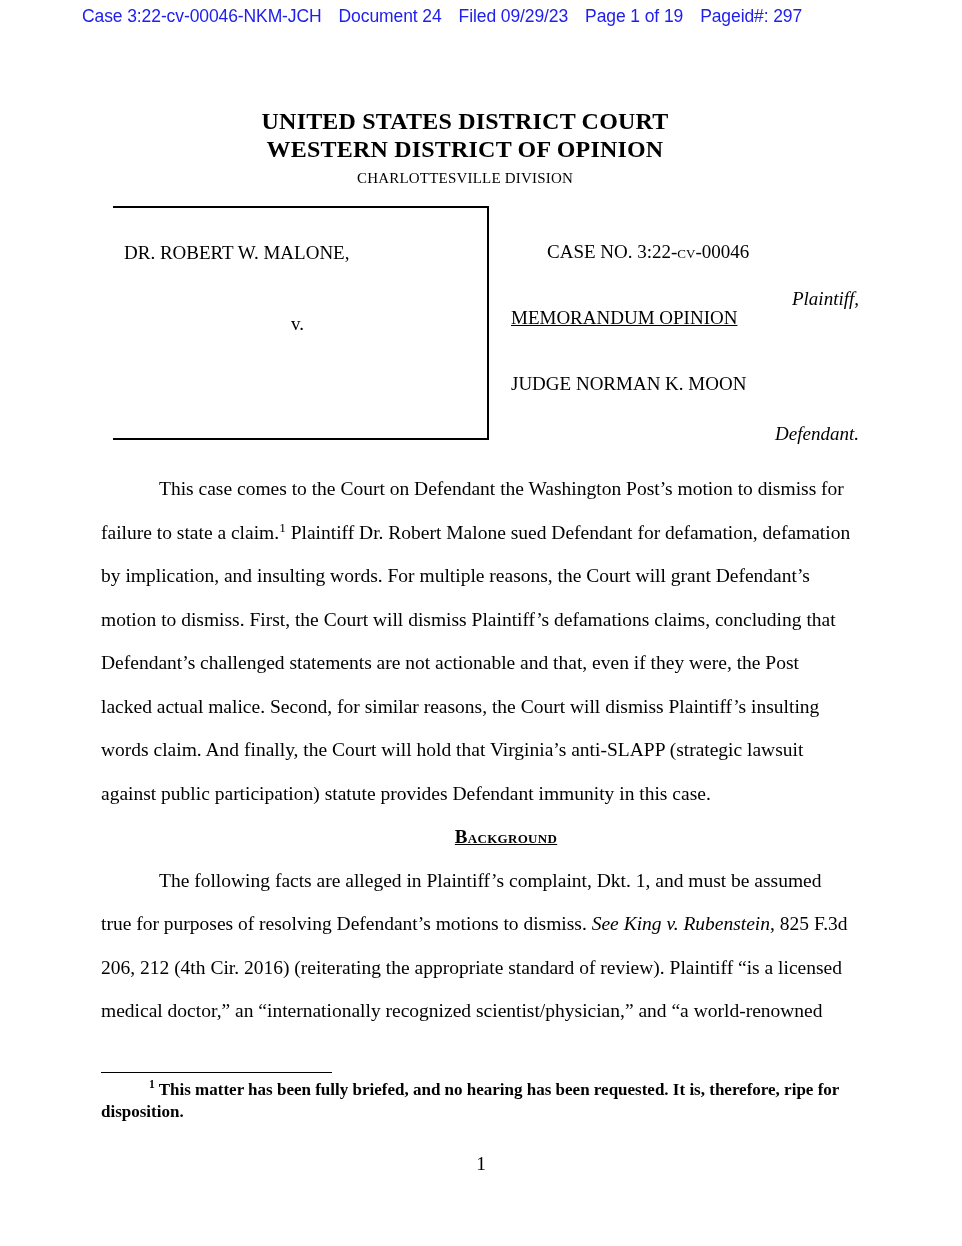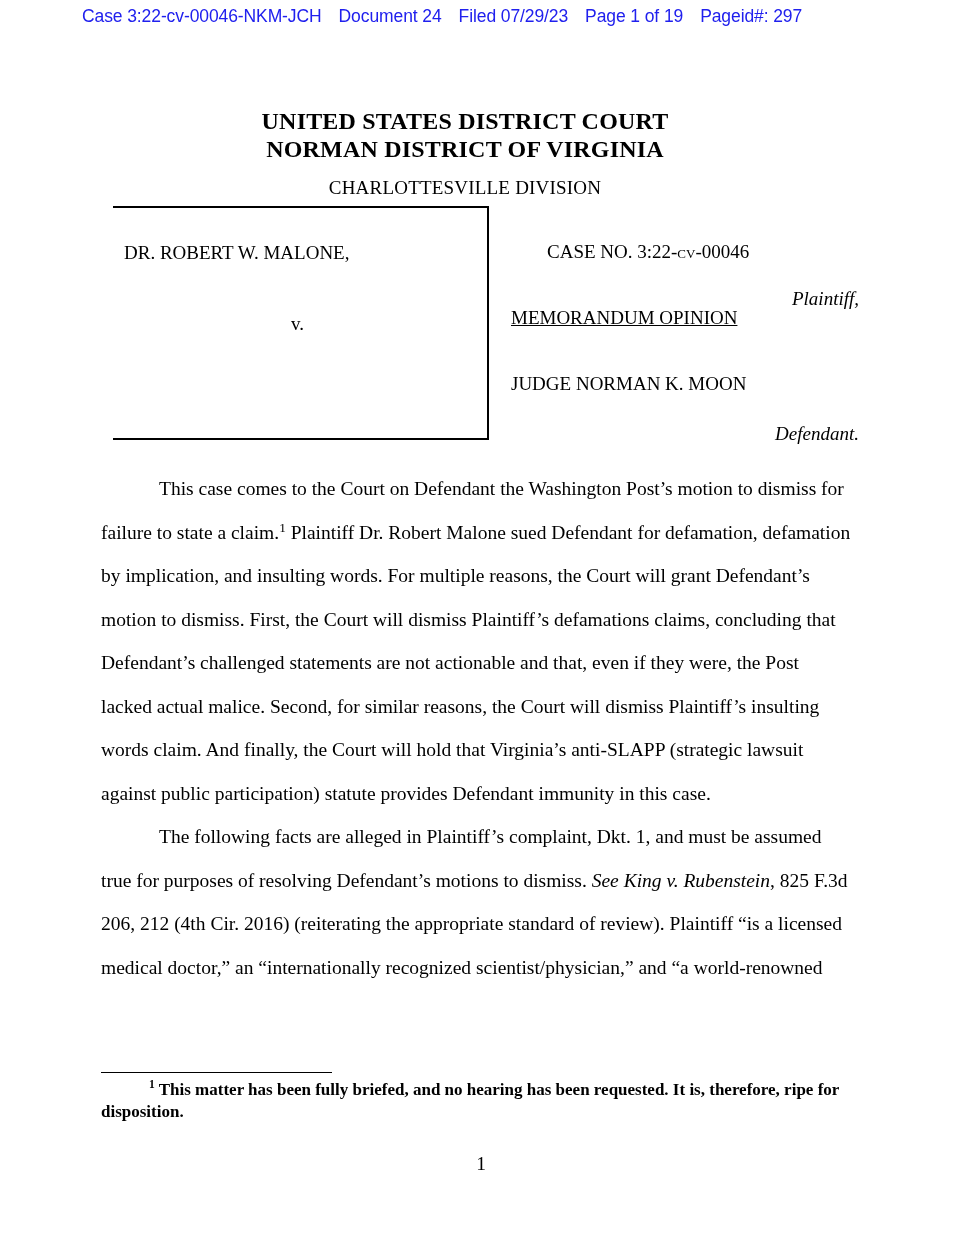--- a/index.html
+++ b/index.html
@@ -42,25 +42,25 @@
     text-align: center;
   }
   .court-heading .line1,
   .court-heading .line2 {
     font-size: 24px;
     font-weight: bold;
     line-height: 28px;
     letter-spacing: 0.2px;
   }
   .court-heading .line3 {
-    font-size: 19px;
+    font-size: 15px;
     font-weight: normal;
     line-height: 26px;
     letter-spacing: 0.2px;
-    margin-top: 12px;
+    margin-top: 2px;
     text-align: center;
   }
 
   
   .caption {
     position: absolute;
     left: 113px;
     top: 206px;
     width: 760px;
     height: 236px;
@@ -186,26 +186,26 @@
     text-align: center;
     font-size: 19.5px;
   }
 </style>
 </head>
 <body>
 
 <div class="page">
 
   <div class="ecf-stamp">
-    <span>Case 3:22-cv-00046-NKM-JCH</span><span>Document 24</span><span>Filed 07/29/23</span><span>Page 1 of 19</span><span>Pageid#: 297</span>
+    <span>Case 3:22-cv-00046-NKM-JCH</span><span>Document 24</span><span>Filed 09/29/23</span><span>Page 1 of 19</span><span>Pageid#: 297</span>
   </div>
 
   <div class="court-heading">
     <div class="line1">UNITED STATES DISTRICT COURT</div>
-    <div class="line2">NORMAN DISTRICT OF VIRGINIA</div>
+    <div class="line2">WESTERN DISTRICT OF OPINION</div>
     <div class="line3">CHARLOTTESVILLE DIVISION</div>
   </div>
 
   <div class="caption">
     <div class="caption-left"></div>
 
     <div class="cap-party cap-plaintiff-name">DR. ROBERT W. MALONE,</div>
     <div class="cap-role cap-role-plaintiff" style="top:81px;">Plaintiff,</div>
     <div class="cap-v" style="top:106px;">v.</div>
 
@@ -214,20 +214,21 @@
     <div class="caption-right">
       <div class="cap-right-line cap-case-no smallcaps">CASE NO. 3:22-cv-00046</div>
       <div class="cap-right-line cap-memo">MEMORANDUM OPINION</div>
       <div class="cap-right-line cap-judge smallcaps">JUDGE NORMAN K. MOON</div>
     </div>
   </div>
 
   <div class="body-text">
     <p><span>This case comes to the Court on Defendant the Washington Post’s motion to dismiss for failure to state a claim.</span><sup>1</sup><span> Plaintiff Dr. Robert Malone sued Defendant for defamation, defamation by implication, and insulting words. For multiple reasons, the Court will grant Defendant’s motion to dismiss. First, the Court will dismiss Plaintiff’s defamations claims, concluding that Defendant’s challenged statements are not actionable and that, even if they were, the Post lacked actual malice. Second, for similar reasons, the Court will dismiss Plaintiff’s insulting words claim. And finally, the Court will hold that Virginia’s anti-SLAPP (strategic lawsuit against public participation) statute provides Defendant immunity in this case.</span></p>
 
+    <p class="section-heading">Background</p>
 
     <p><span>The following facts are alleged in Plaintiff’s complaint, Dkt. 1, and must be assumed true for purposes of resolving Defendant’s motions to dismiss. </span><i>See King v. Rubenstein</i><span>, 825 F.3d 206, 212 (4th Cir. 2016) (reiterating the appropriate standard of review). Plaintiff “is a licensed medical doctor,” an “internationally recognized scientist/physician,” and “a world-renowned</span></p>
   </div>
 
   <div class="footnote">
     <div class="footnote-rule"></div>
     <p class="footnote-text"><sup>1</sup><span> This matter has been fully briefed, and no hearing has been requested. It is, therefore, ripe for disposition.</span></p>
   </div>
 
   <div class="page-number">1</div>

